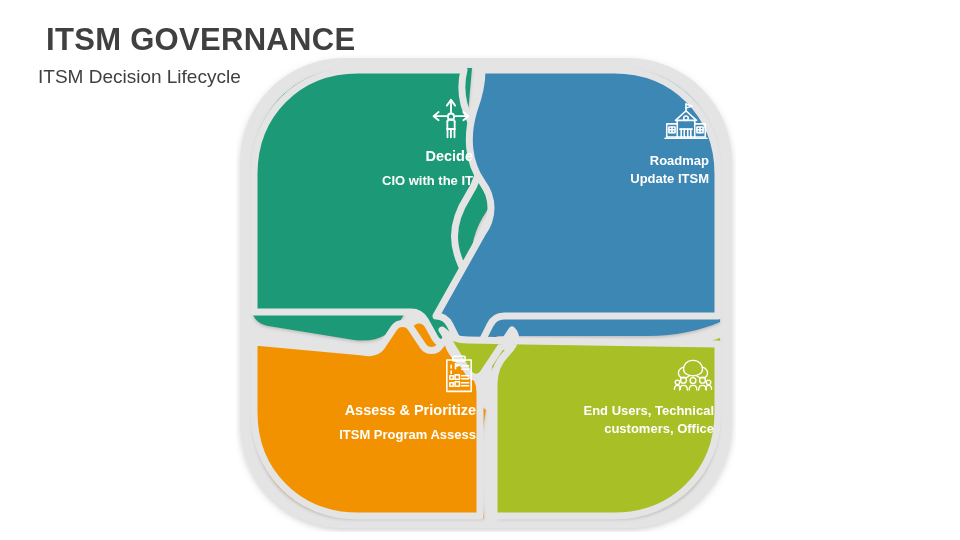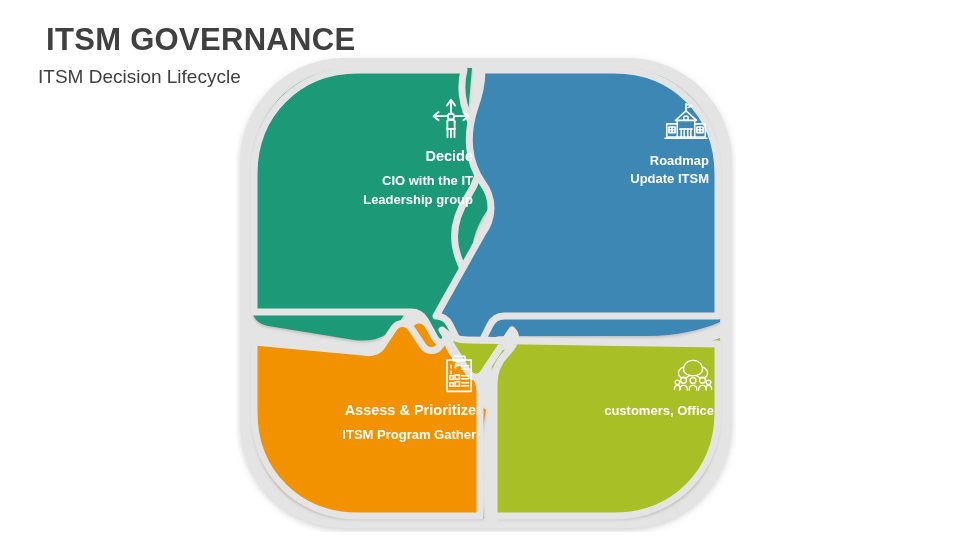--- a/index.html
+++ b/index.html
@@ -252,21 +252,20 @@
 
         <path d="M20 28 L20 36 M28 28 L28 36"></path>
         <path d="M20 28 C20 26.4 21.6 25.6 24 25.6 C26.4 25.6 28 26.4 28 28"></path>
         <path d="M20.2 36 L20.2 45 M23.9 36 L23.9 45 M27.8 36 L27.8 45"></path>
         <path d="M20 36 L28 36"></path>
       </svg>
     </span>
     <div class="q-heading">Decide</div>
     <div class="q-desc">
       <div>CIO with the IT</div>
-      <div>Leadership group</div>
     </div>
   </div>
 
   <div class="quadrant-content" id="content-inform">
     <span class="q-icon">
       <svg width="46" height="42" viewBox="0 0 52 48" fill="none" stroke="#ffffff" stroke-width="1.8" stroke-linecap="round" stroke-linejoin="round">
 
         <path d="M26 11 L26 2"></path>
         <path d="M26 2.5 L33 4.5 L26 7"></path>
 
@@ -313,21 +312,21 @@
 
         <path d="M15 11 L15 17 M15 11.5 L19.5 13 L15 14.5"></path>
 
         <path d="M22 13.5 L30 13.5 M22 17.5 L30 17.5"></path>
         <path d="M22 25 L30 25 M22 28.5 L30 28.5"></path>
         <path d="M22 33 L30 33 M22 36.5 L30 36.5"></path>
       </svg>
     </span>
     <div class="q-heading">Assess &amp; Prioritize</div>
     <div class="q-desc">
-      <div>ITSM Program Gather</div>
+      <div>ITSM Program Assess</div>
     </div>
   </div>
 
   <div class="quadrant-content" id="content-gather">
     <span class="q-icon">
       <svg width="42" height="38" viewBox="0 0 48 44" fill="none" stroke="#ffffff" stroke-width="1.6" stroke-linecap="round" stroke-linejoin="round">
 
         <path d="M24 5 C17 5, 13 10, 13 15 C13 20, 18 23, 24 23"></path>
         <path d="M24 5 C31 5, 35 10, 35 15 C35 20, 30 23, 24 23"></path>
         <path d="M13.5 12.5 C8 14, 5.5 19, 8 23 C10 26.5, 16 26, 20.5 22.5"></path>
@@ -341,17 +340,18 @@
         <circle cx="42" cy="30.5" r="2.6"></circle>
 
         <path d="M2.5 38.5 C2.5 35.5, 4 34, 6 34 C8 34, 9.5 35.5, 9.5 38.5"></path>
         <path d="M8.5 39.5 C8.5 36, 10.5 34, 13 34 C15.5 34, 17.5 36, 17.5 39.5"></path>
         <path d="M19.5 39.5 C19.5 36, 21.5 34, 24 34 C26.5 34, 28.5 36, 28.5 39.5"></path>
         <path d="M30.5 39.5 C30.5 36, 32.5 34, 35 34 C37.5 34, 39.5 36, 39.5 39.5"></path>
         <path d="M38.5 38.5 C38.5 35.5, 40 34, 42 34 C44 34, 45.5 35.5, 45.5 38.5"></path>
       </svg>
     </span>
     <div class="q-desc">
+      <div>End Users, Technical</div>
       <div>customers, Office</div>
     </div>
   </div>
 
 </div>
 
 </body></html>

